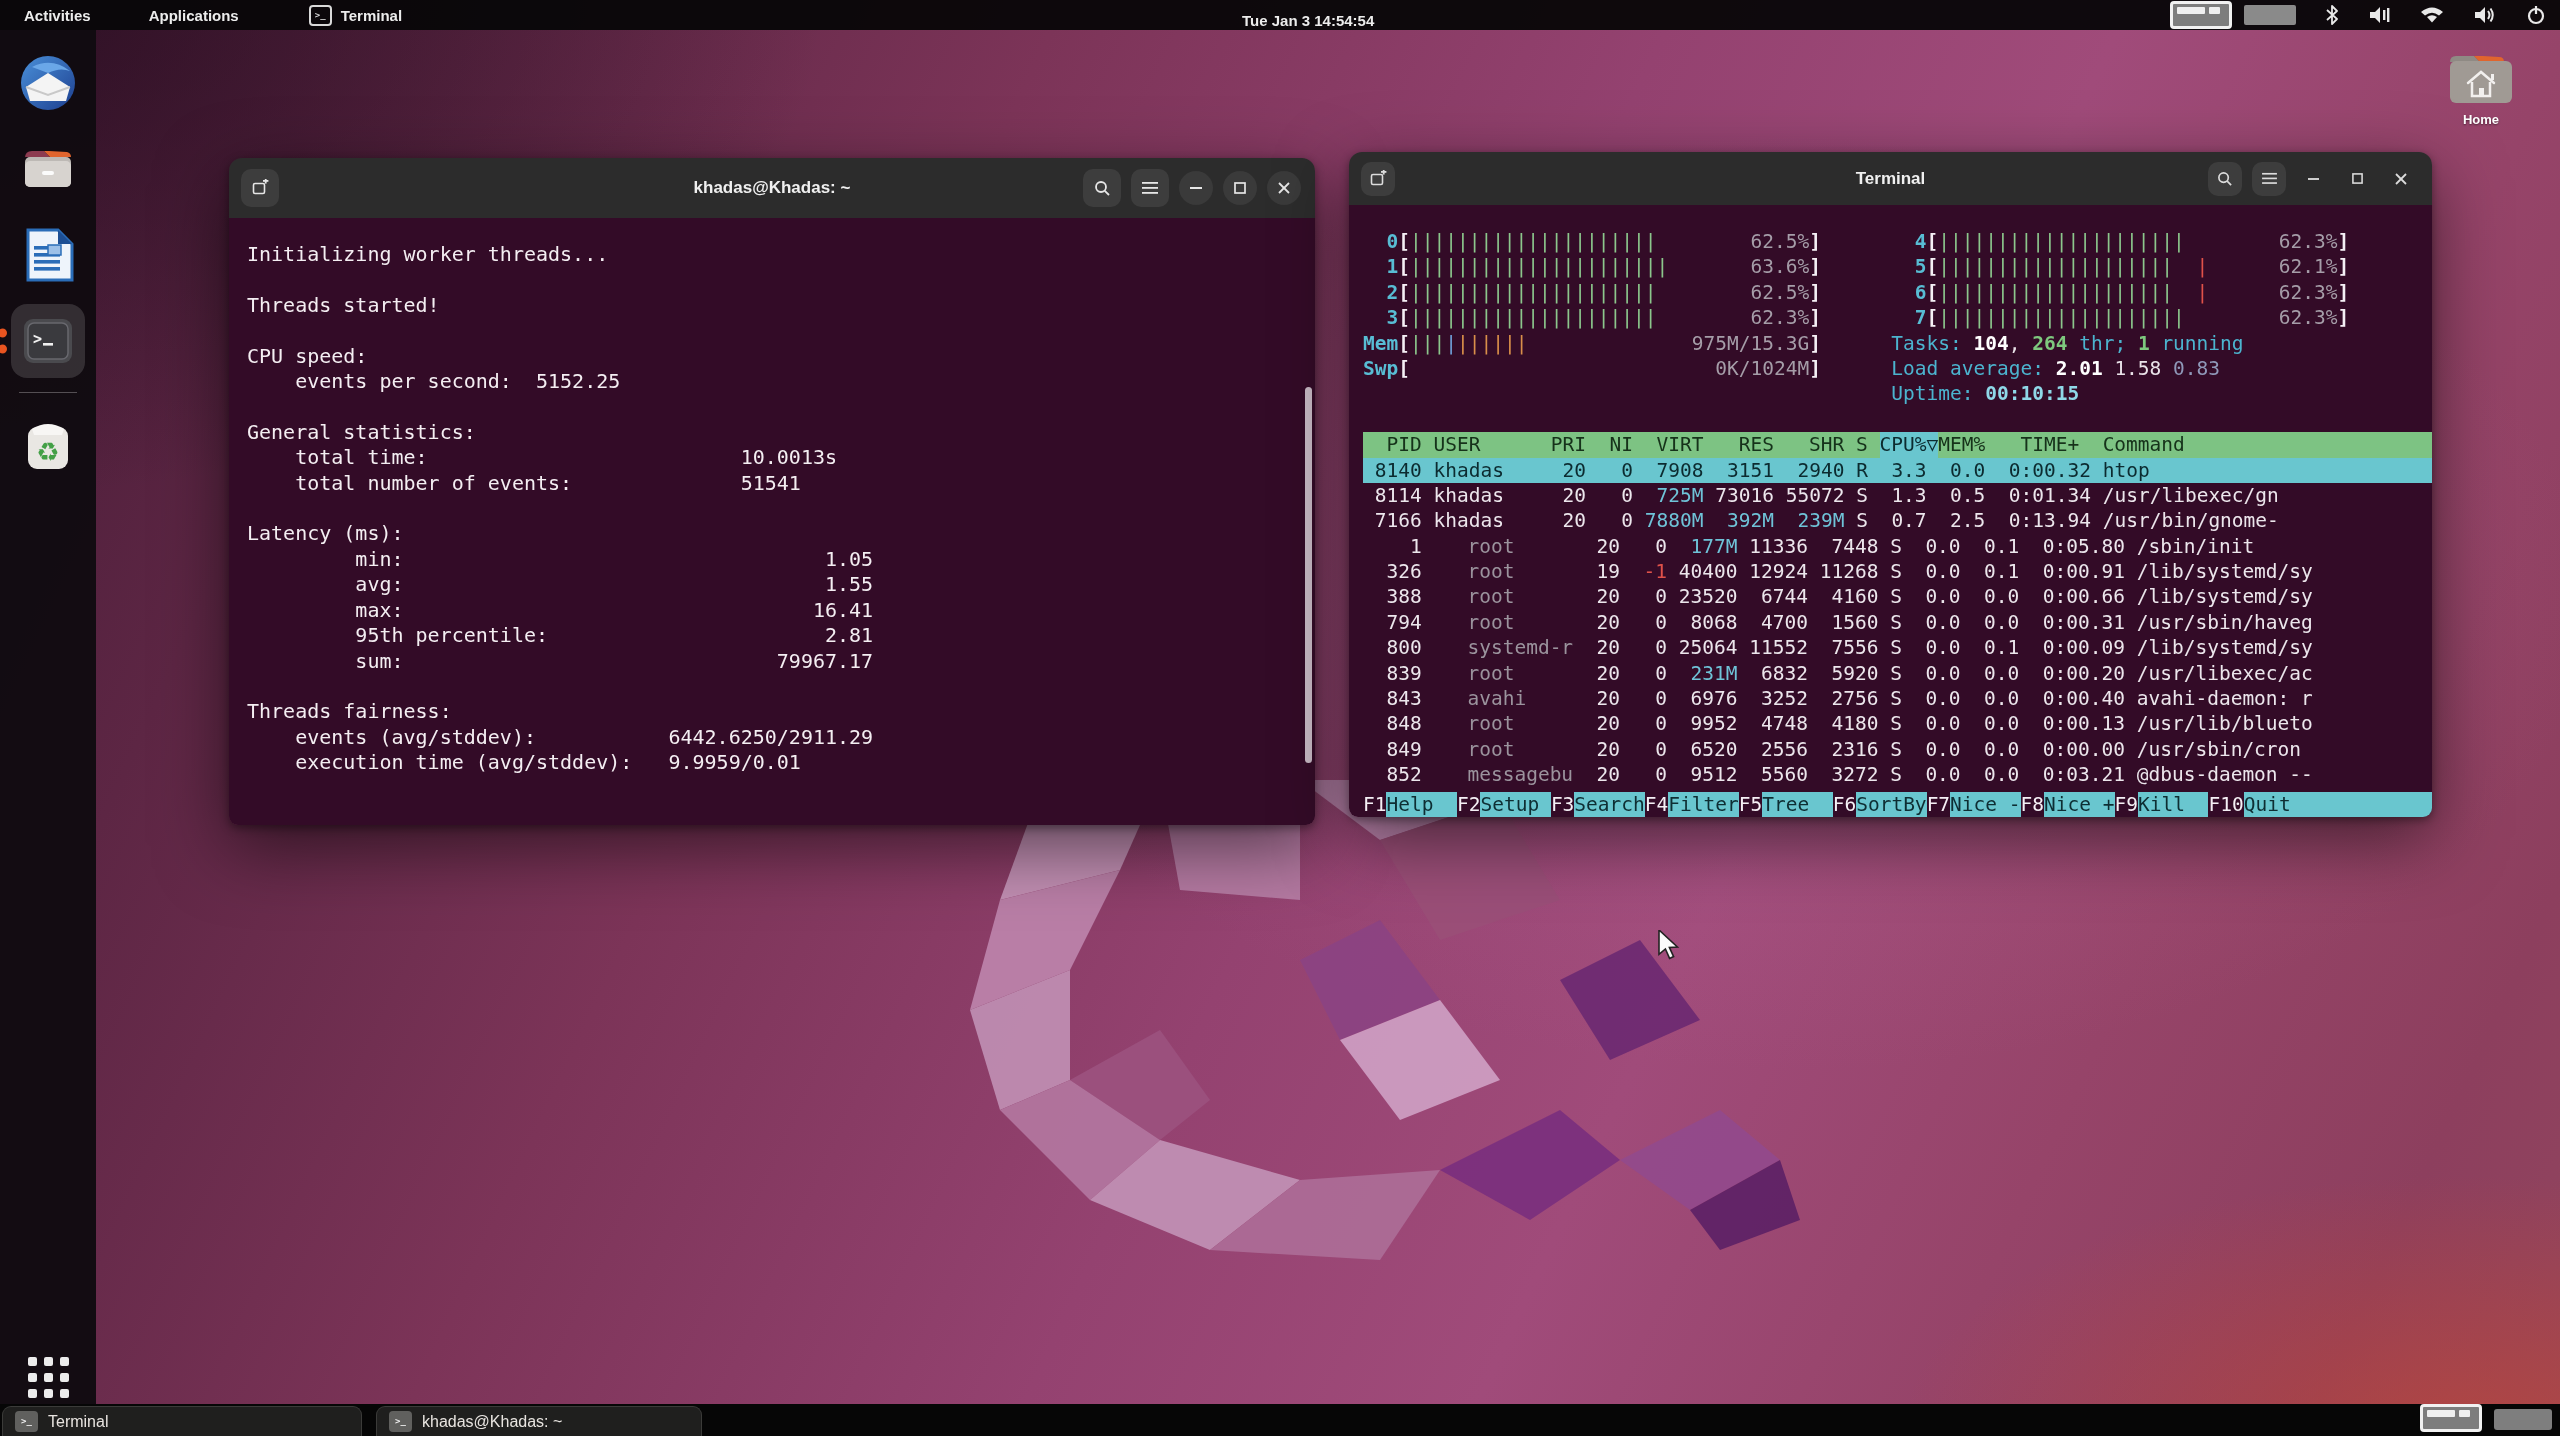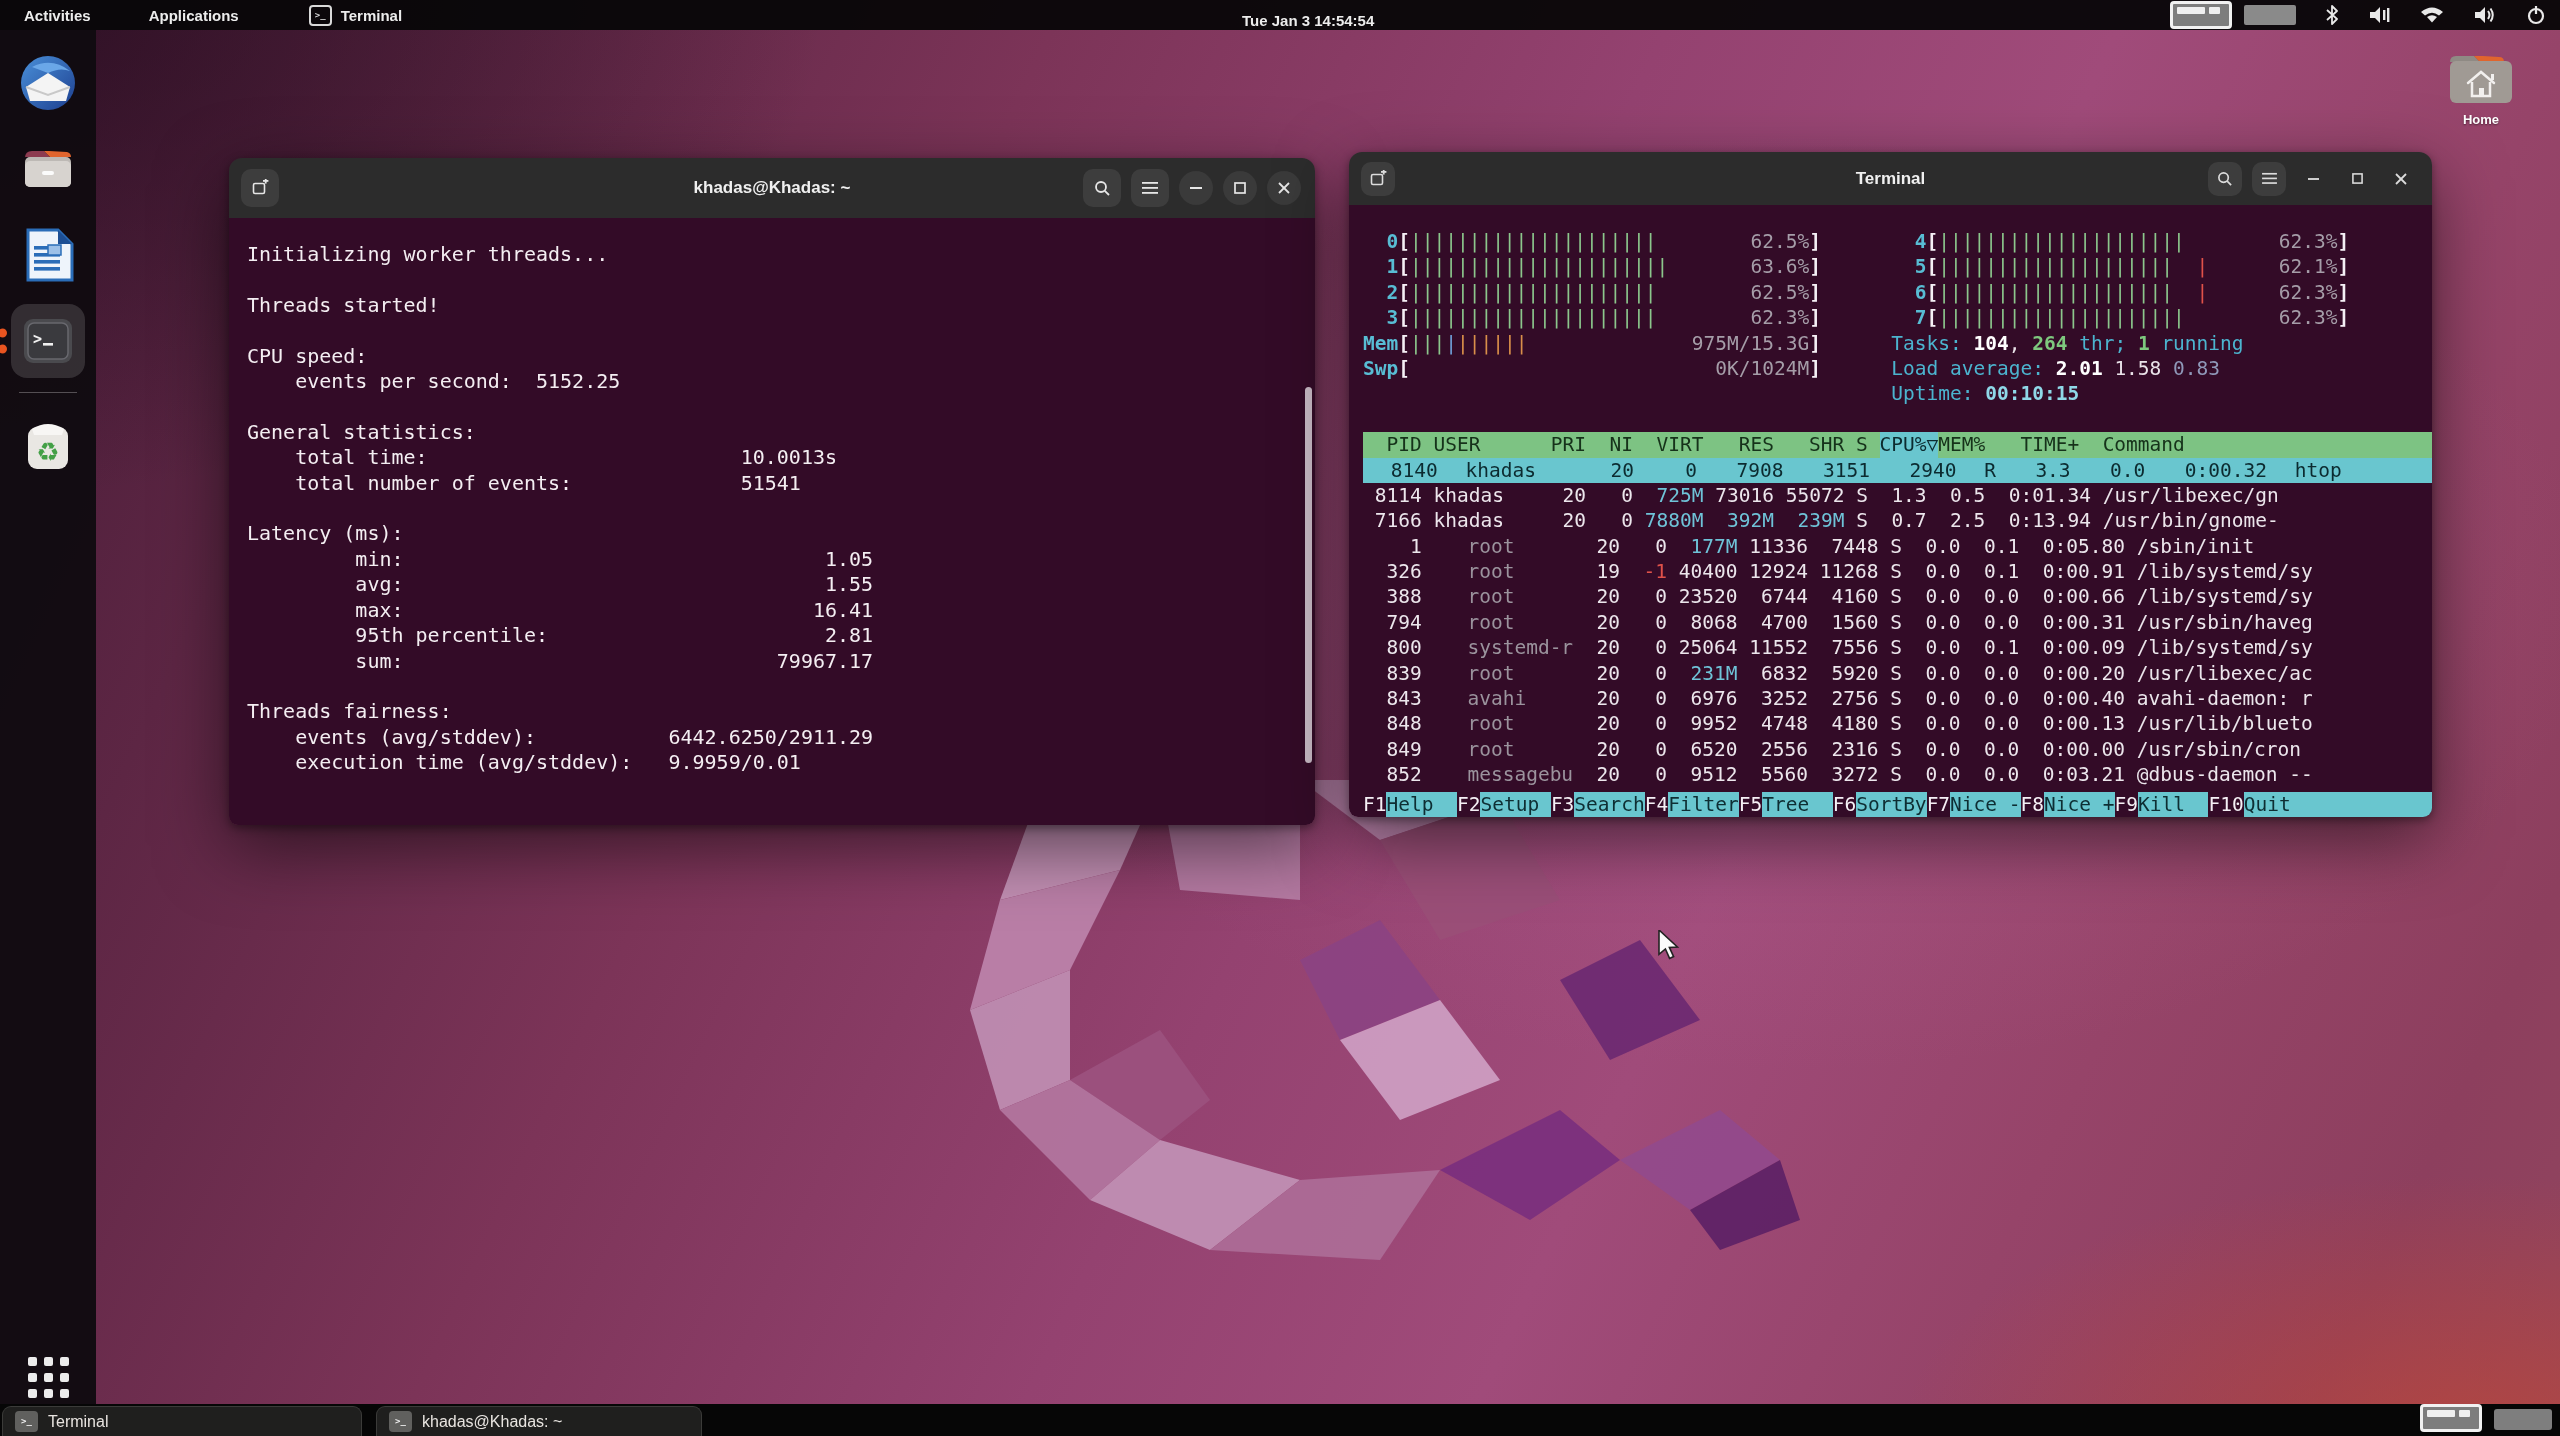--- a/index.html
+++ b/index.html
@@ -97,21 +97,21 @@
   .mtxt{color:#a59da8;}
   .c-cyan{color:#4cb4cf;} .c-wb{color:#ffffff;font-weight:700;}
   .c-gb{color:#7ec87e;font-weight:700;} .c-w{color:#e9e2e8;}
   .c-dim{color:#8f98b8;} .c-cyb{color:#8fd8e8;font-weight:700;}
   .hdrrow{background:#7dc383;}
   .c-hdr{color:#16321a;}
   .c-hdrsel{background:#69c6cf;color:#0c2b30;}
   .prow{display:flex;white-space:pre;height:25.4px;}
   .prow span{white-space:pre;}
   .prow.sel{background:#69c6cf;}
-  .prow.sel span{color:#0c2b30 !important;padding-left:16px;}
+  .prow.sel span{color:#0c2b30 !important;}
   .cW{color:#ece6ec;} .cDim{color:#9b939d;margin-left:34px;} .cCyan{color:#6fc3d8;} .cRed{color:#e0524a;}
   .fkrow{display:flex;white-space:pre;margin-top:auto;height:25.4px;}
   .fk{color:#f5f0f5;}
   .fl{background:#69c6cf;color:#0e2e33;}
   .fl.last{flex:1;}
 
   
   #taskbar{position:absolute;left:0;right:0;bottom:0;height:32px;background:#060606;z-index:60;}
   .task-item{position:absolute;bottom:0;height:30px;display:flex;align-items:center;gap:10px;
     padding:0 12px;background:#1f1f1e;border:1px solid #3b3b39;border-bottom:none;

